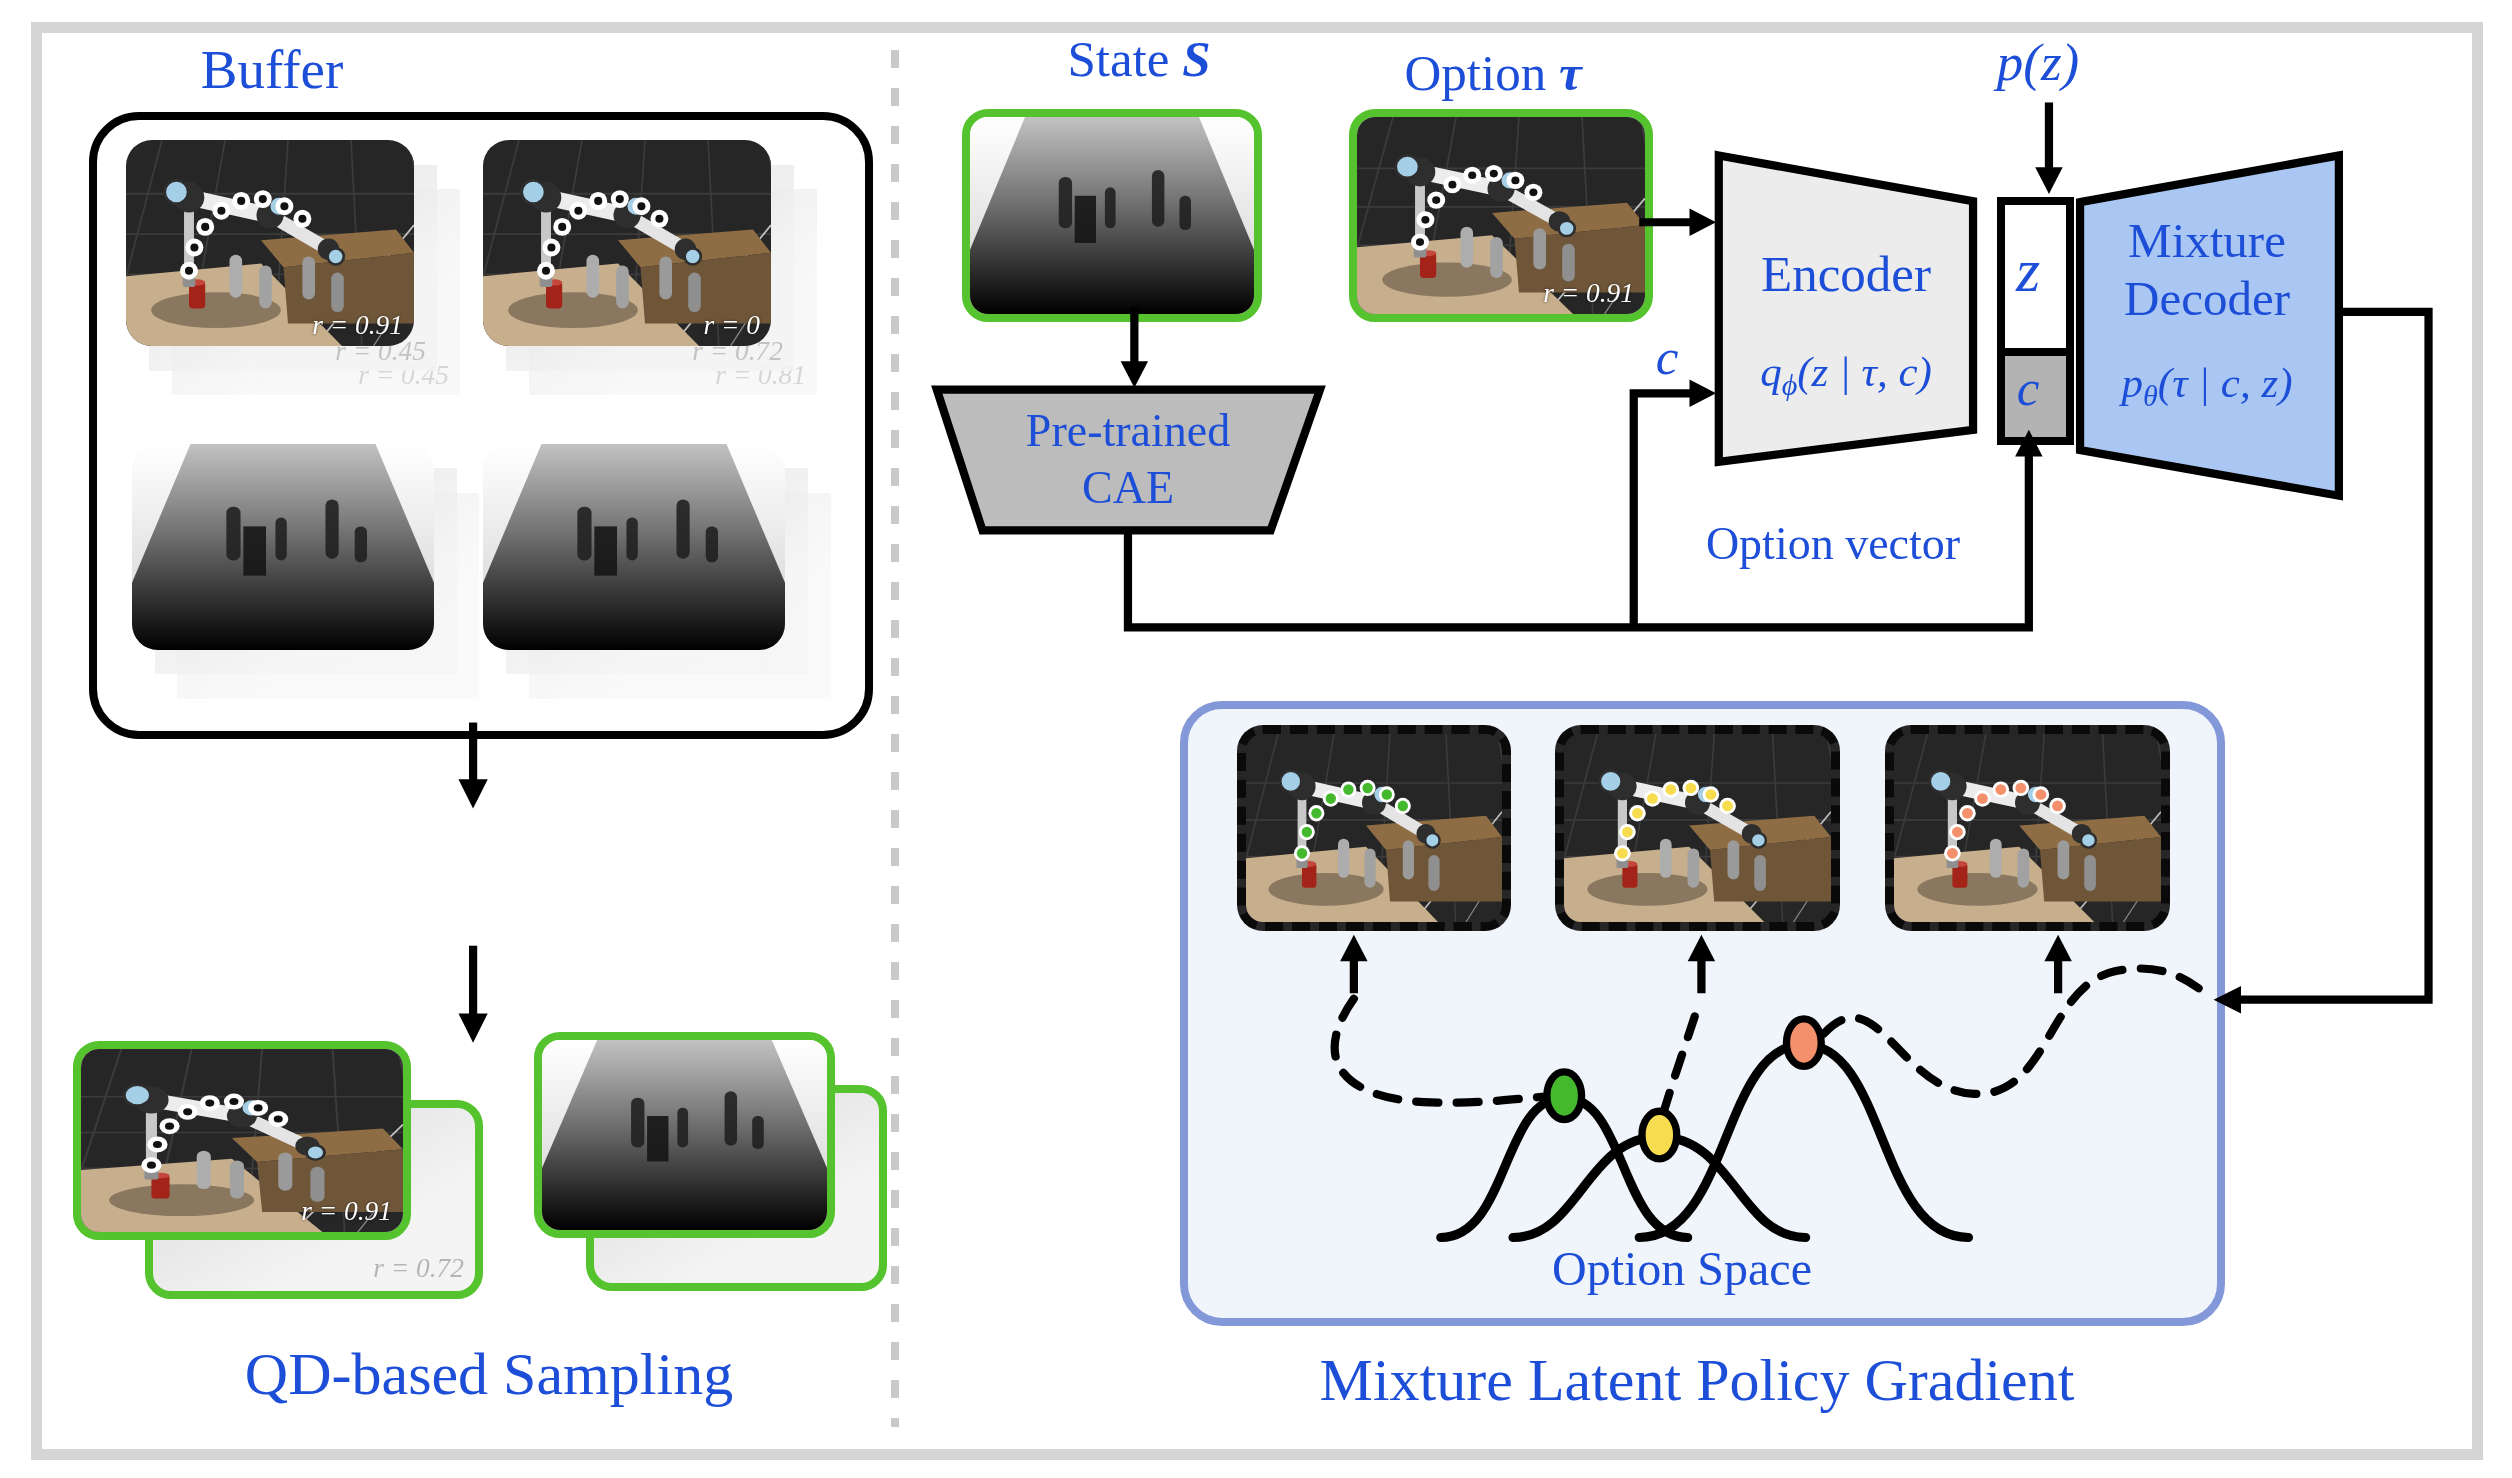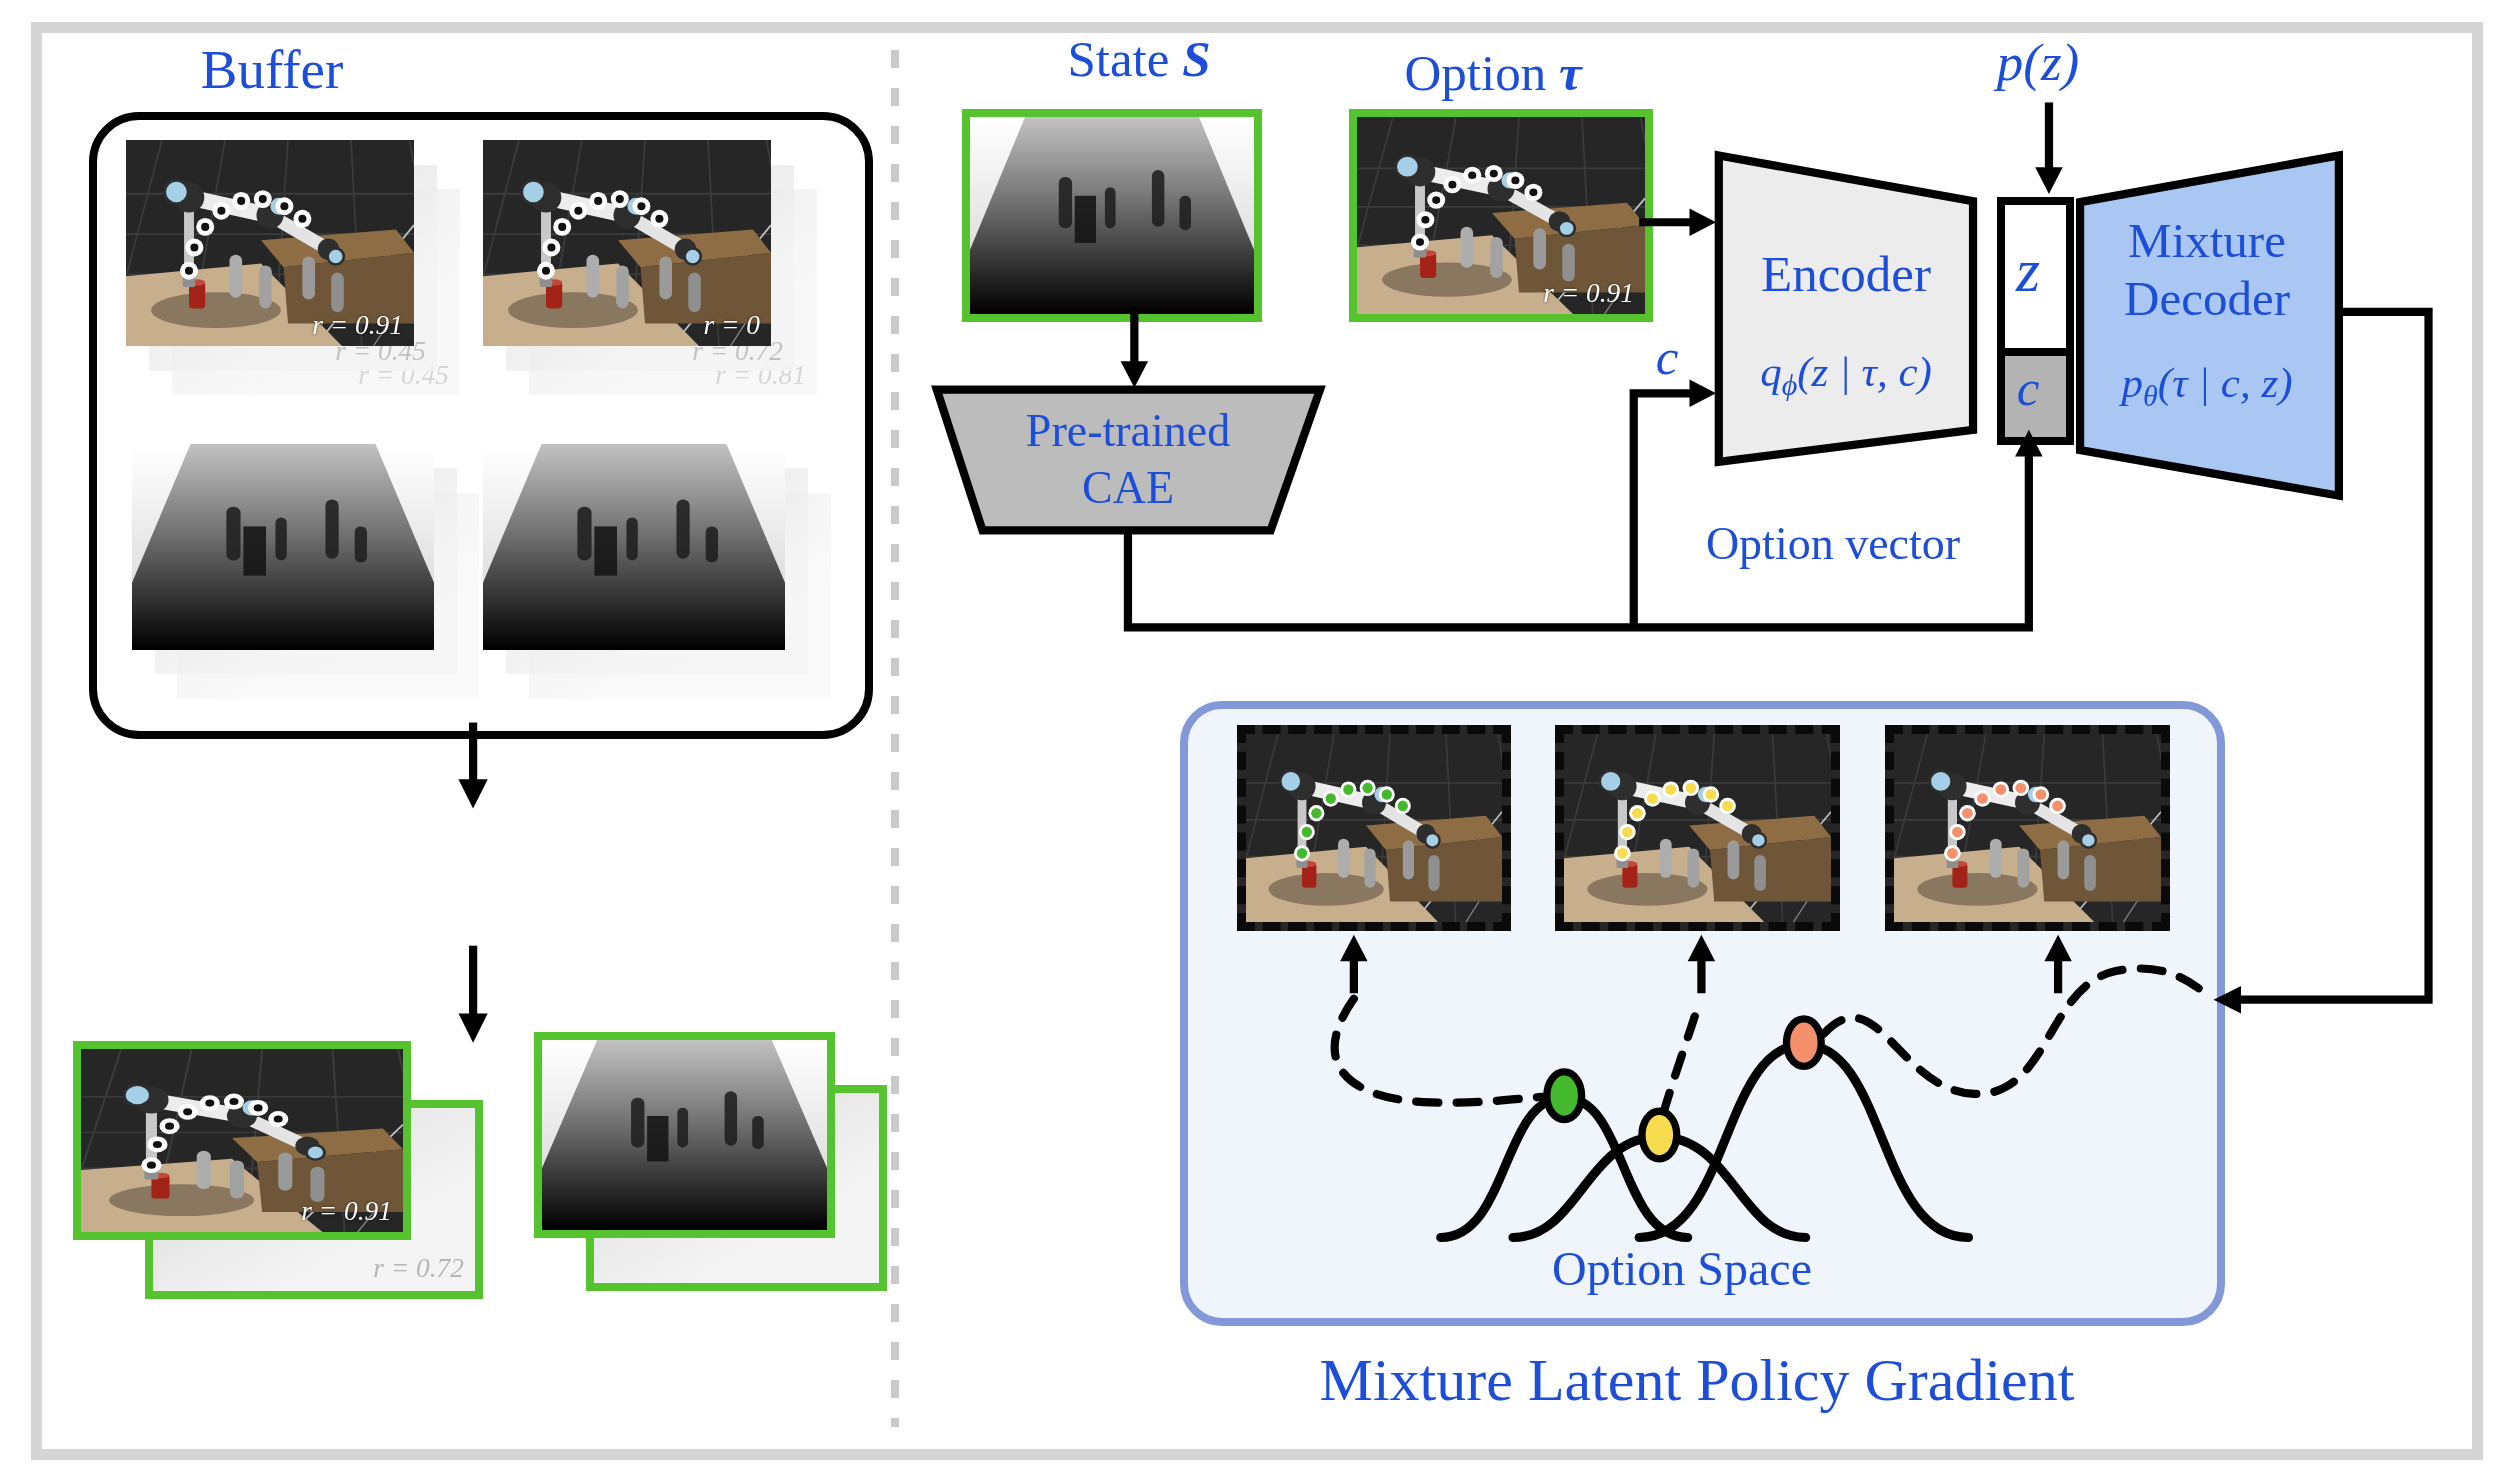--- a/index.html
+++ b/index.html
@@ -18,21 +18,21 @@
   .it{font-style:italic;} .bi{font-style:italic;font-weight:bold;}
   
   .buffer-box{left:89px;top:112px;width:768px;height:611px;border:8.2px solid #000;border-radius:50px;z-index:1;background:#fff;}
   .laqdpp{left:91px;top:809px;width:764px;height:137px;border:8.2px solid #000;border-radius:24px;
           background:var(--lavender);z-index:1;display:flex;align-items:center;justify-content:center;}
   .mlpg-box{left:1180px;top:701px;width:1029px;height:609px;border:8.2px solid var(--box_blue_border);
             border-radius:42px;background:var(--box_blue_fill);z-index:1;}
   .zbox{left:1997px;top:197px;width:61px;height:145px;border:8.2px solid #000;background:#fff;z-index:2;}
   .cbox{left:1997px;top:348px;width:61px;height:81px;border:8.2px solid #000;background:var(--c_box_gray);z-index:2;}
   
-  .card{position:absolute;overflow:hidden;z-index:2;}
+  .card{position:absolute;overflow:hidden;z-index:2;border-radius:26px;}
   .green{border:8.2px solid var(--green_border);}
   .dashedb{border:9.1px dashed #0a0a0a;background:#262626;}
   .ghostcard{position:absolute;background:linear-gradient(150deg,#d8d8d8 0%,#f4f4f4 70%);z-index:1;}
   .rlabel{position:absolute;right:11px;bottom:5.5px;font-style:italic;font-size:27.4px;color:#fff;z-index:4;
           font-family:"Liberation Serif",serif;text-shadow:0 0 2.7px rgba(0,0,0,.6);}
   .ghost-rlabel{position:absolute;right:11px;bottom:3.7px;font-style:italic;font-size:27.4px;color:#b5b5b5;z-index:1;}
   .scene{position:absolute;inset:0;}
   .scene svg{display:block;width:100%;height:100%;}
   
   #overlay{position:absolute;left:0;top:0;z-index:3;pointer-events:none;}
@@ -307,20 +307,21 @@
       <rect x="100" y="70" width="15" height="60" rx="7"></rect>
       <rect x="152" y="82" width="12" height="48" rx="6"></rect>
       <rect x="205" y="62" width="14" height="66" rx="7"></rect>
       <rect x="236" y="92" width="13" height="40" rx="6"></rect>
       <rect x="118" y="92" width="24" height="55" fill="#141414"></rect>
     </g>
   </svg>
       </div>
   </div>
 
+  <div class="label t66" style="left:489px;top:1374px;">QD-based Sampling</div>
 
   <div class="label t56" style="left:1139px;top:59px;">
     <span>State</span>
     <span class="bi">S</span>
   </div>
   <div class="label t56" style="left:1493px;top:73px;">
     <span>Option</span>
     <span class="bi">τ</span>
   </div>
 

